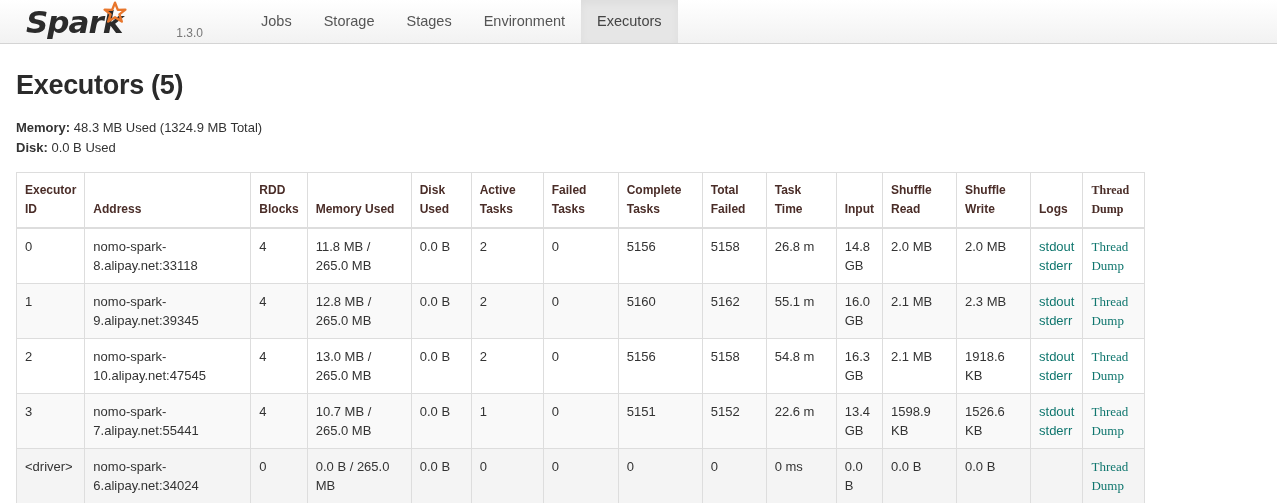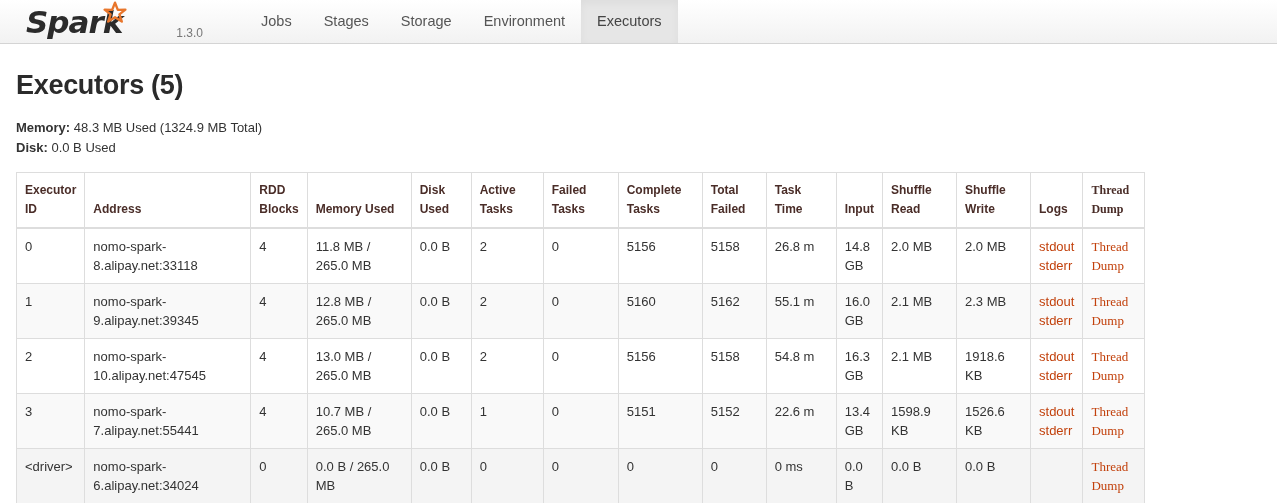--- a/index.html
+++ b/index.html
@@ -107,21 +107,21 @@
     vertical-align: bottom;
     border-bottom-width: 2px;
     border-bottom-color: #dddddd;
     background: #ffffff;
     white-space: normal;
   }
   table.exec-table tbody tr:nth-child(odd) td { background: #ffffff; }
   table.exec-table tbody tr:nth-child(even) td { background: #f9f9f9; }
   table.exec-table tbody tr:last-child td { background: #f4f4f4; }
   table.exec-table td { color: #333333; }
-  a.tlink { color: #c2410c; text-decoration: none; }
+  a.tlink { color: #0f766e; text-decoration: none; }
   .logcell a { display: block; }
 
   
   .col-id      { width: 68px; }
   .col-addr    { width: 166px; }
   .col-rdd     { width: 52px; }
   .col-mem     { width: 104px; }
   .col-disk    { width: 60px; }
   .col-active  { width: 72px; }
   .col-failed  { width: 75px; }
@@ -143,22 +143,22 @@
       <span class="logo-word">Spark</span>
       <svg class="logo-star" viewBox="0 0 24 24">
         <path d="M12 1.6 L14.6 8.2 L21.6 8.0 L16.1 12.3 L18.3 19.0 L12 15.0 L5.7 19.0 L7.9 12.3 L2.4 8.0 L9.4 8.2 Z" fill="none" stroke="#e8762c" stroke-width="2.2" stroke-linejoin="round"></path>
       </svg>
     </span>
     <span class="version">1.3.0</span>
   </a>
 
   <div class="navtabs">
     <a class="navtab" href="#">Jobs</a>
+    <a class="navtab" href="#">Storage</a>
     <a class="navtab" href="#">Stages</a>
-    <a class="navtab" href="#">Storage</a>
     <a class="navtab" href="#">Environment</a>
     <a class="navtab active" href="#">Executors</a>
   </div>
 </div>
 
 <div class="container">
 
   <h3 class="page-title">Executors (5)</h3>
 
   <div class="summary">

